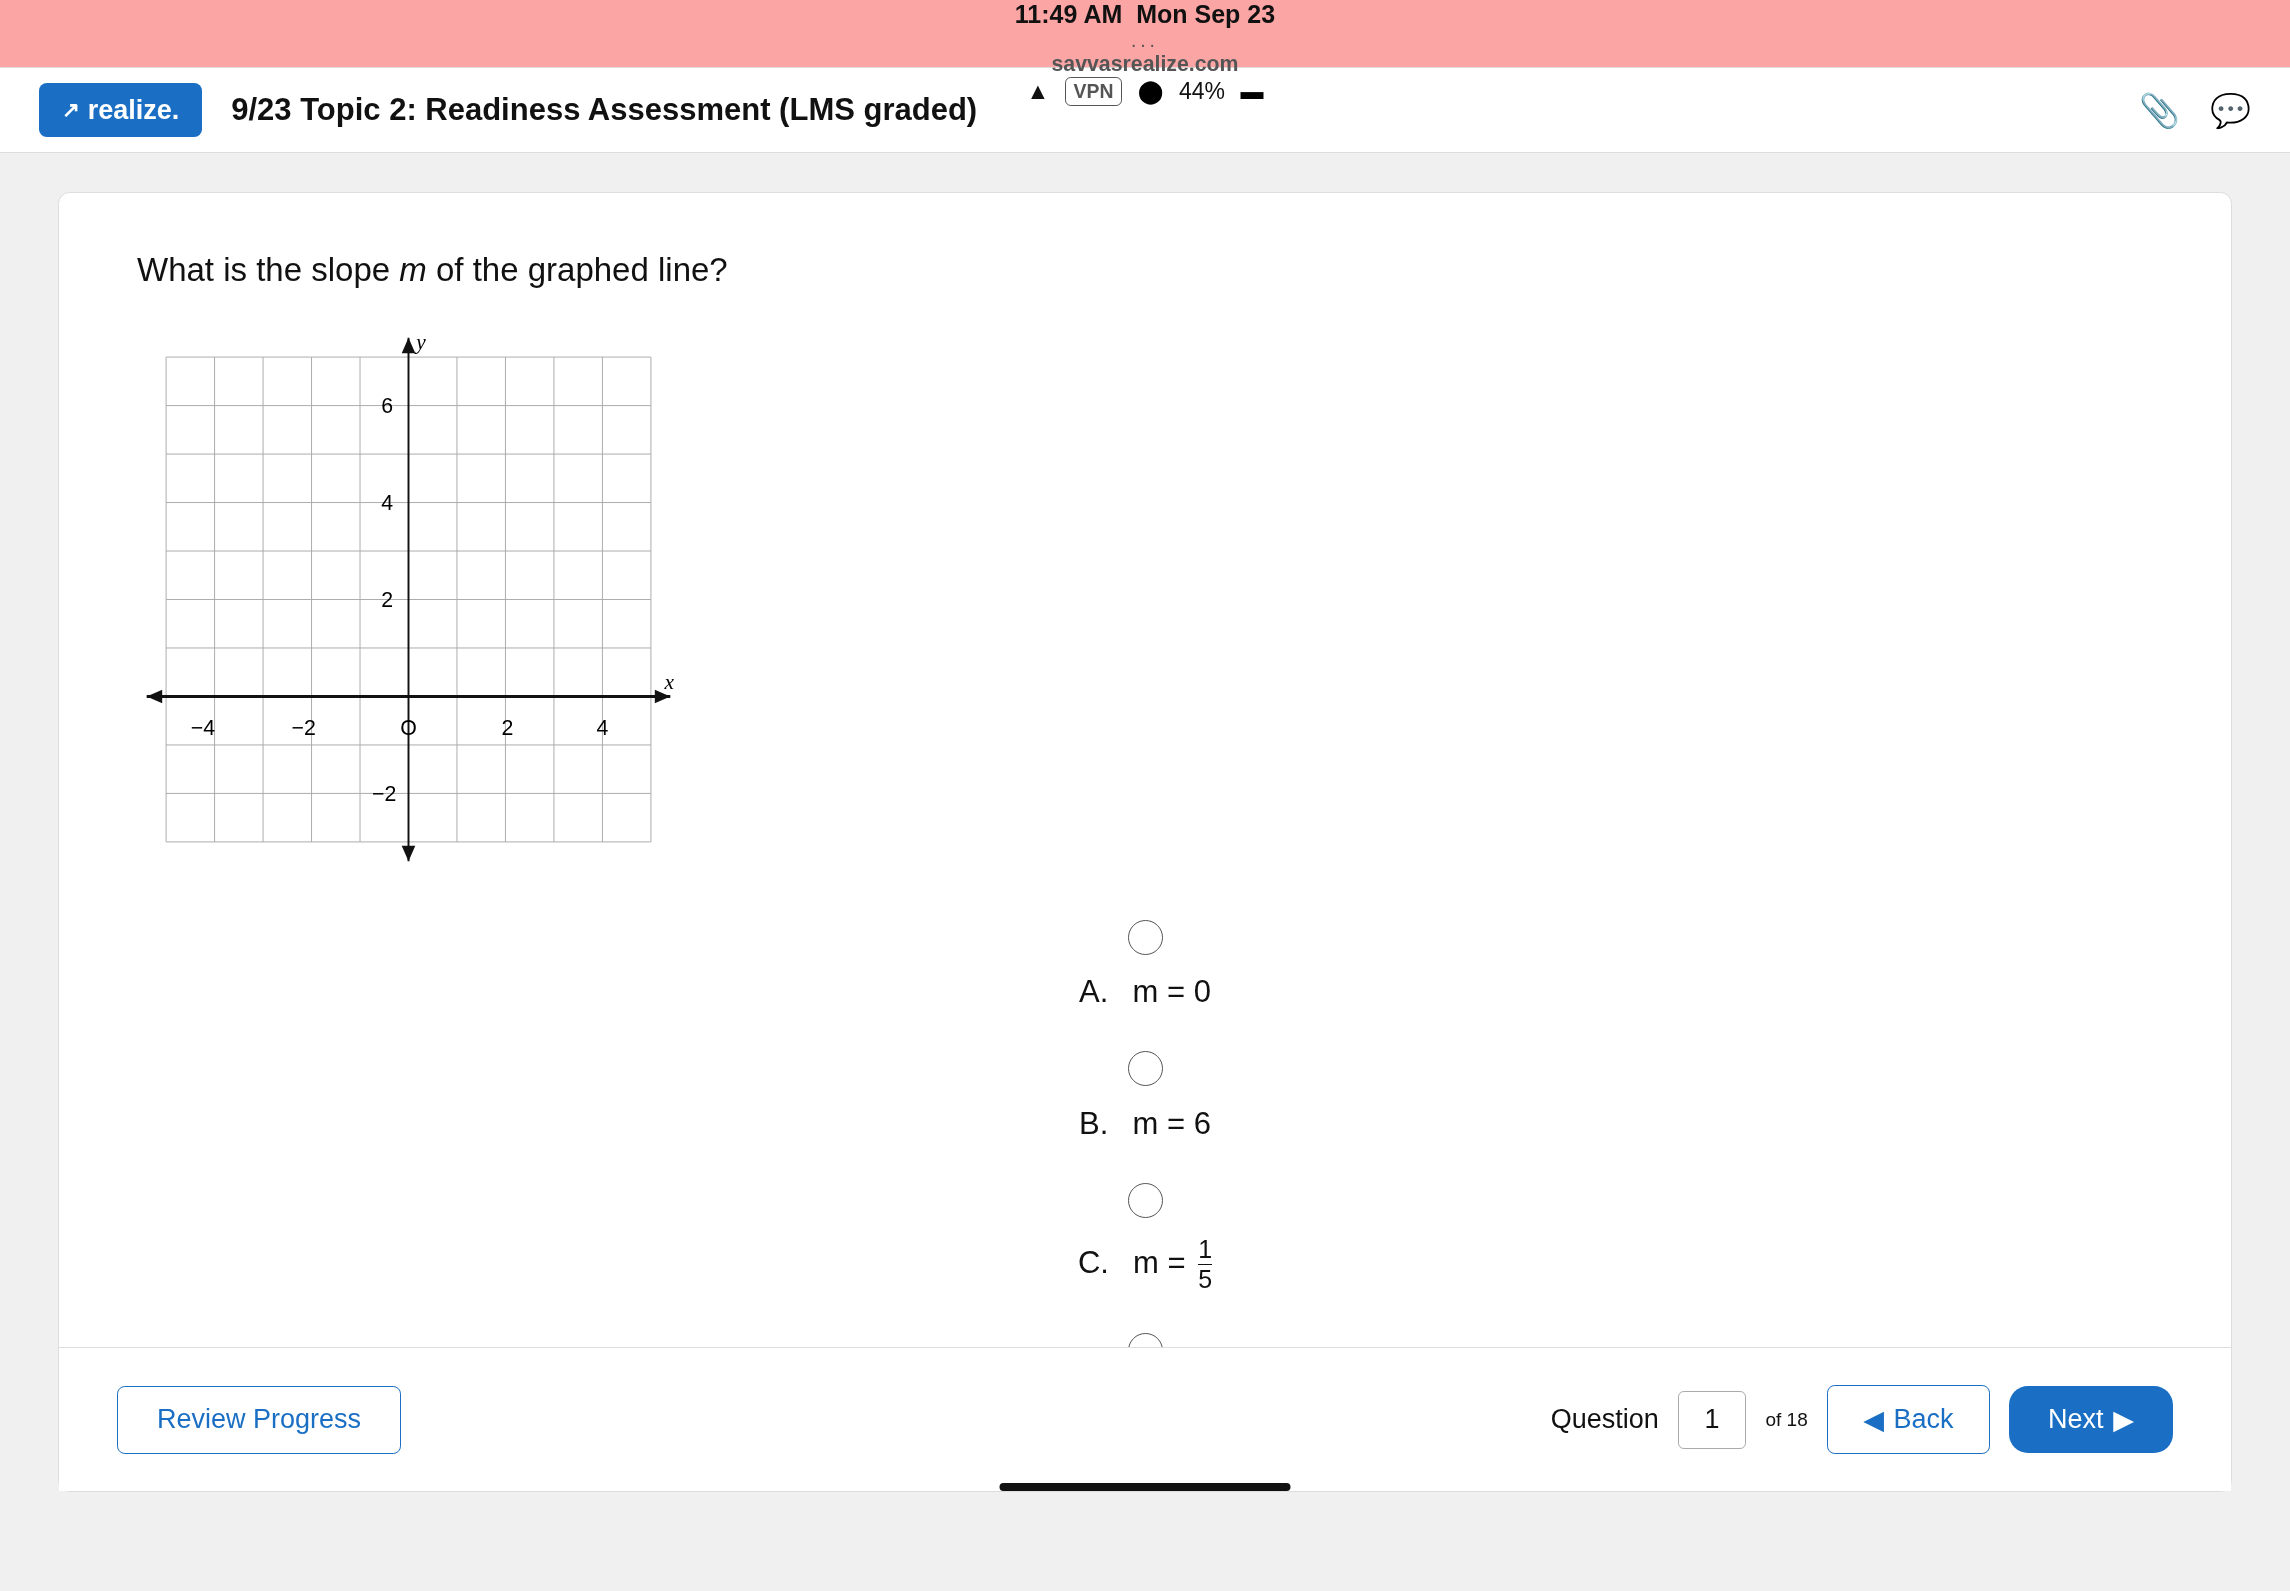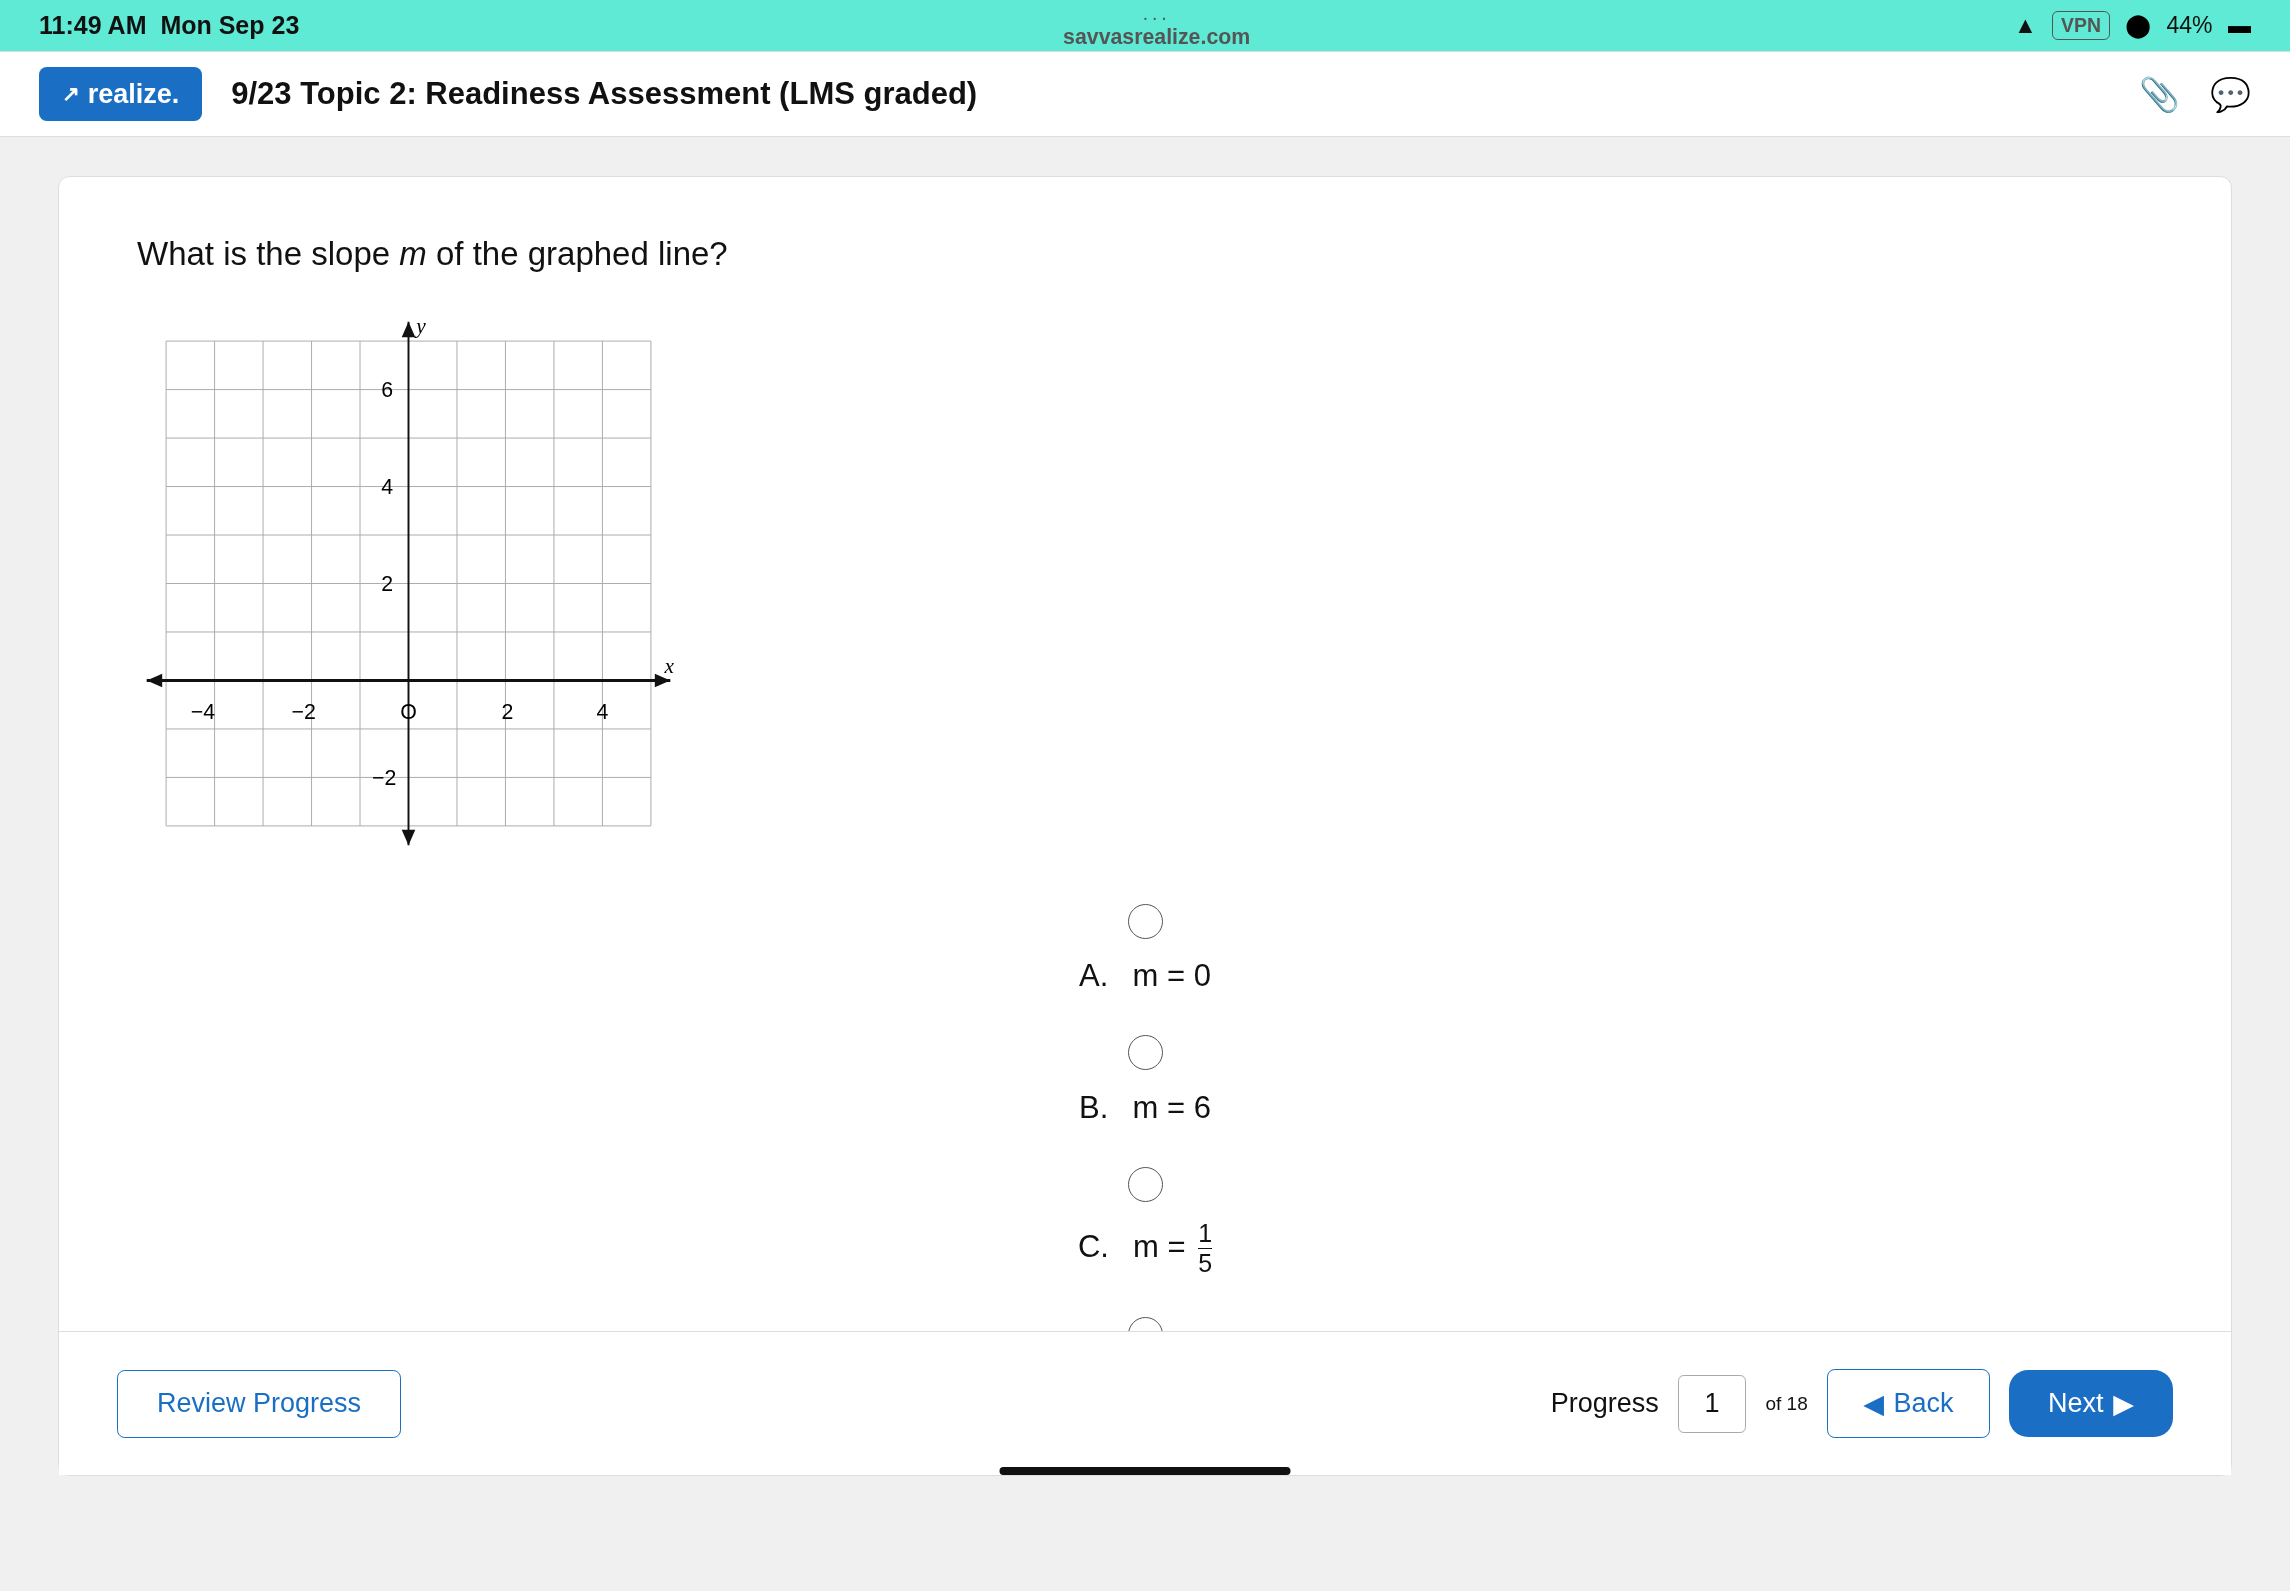--- a/index.html
+++ b/index.html
@@ -6,27 +6,28 @@
     body {
       font-family: -apple-system, BlinkMacSystemFont, 'Segoe UI', sans-serif;
       background: #f0f0f0;
       width: 2290px;
       height: 1591px;
       overflow: hidden;
     }
 
     
     .status-bar {
-      background: #5eead4;
-      height: 52px;
+      background: #fca5a5;
+      height: 68px;
       display: flex;
       align-items: center;
       justify-content: space-between;
       padding: 0 39px;
       border-bottom: 1px solid #ddd;
+      flex-direction: column;
     }
     .status-left {
       font-size: 25px;
       font-weight: 600;
       color: #111;
     }
     .status-center {
       display: flex;
       flex-direction: column;
       align-items: center;
@@ -398,21 +399,21 @@
         </span>
       </span>
     </div>
 
   </div>
 
   <div class="footer-bar">
     <button class="review-progress-btn">Review Progress</button>
 
     <div class="question-nav">
-      <span class="question-label">Progress</span>
+      <span class="question-label">Question</span>
       <input type="text" class="question-number-input" value="1" style="">
       <span class="of-label">of 18</span>
 
       <button class="back-btn">
         <span>◀</span>
         <span>Back</span>
       </button>
 
       <button class="next-btn">
         <span>Next</span>

